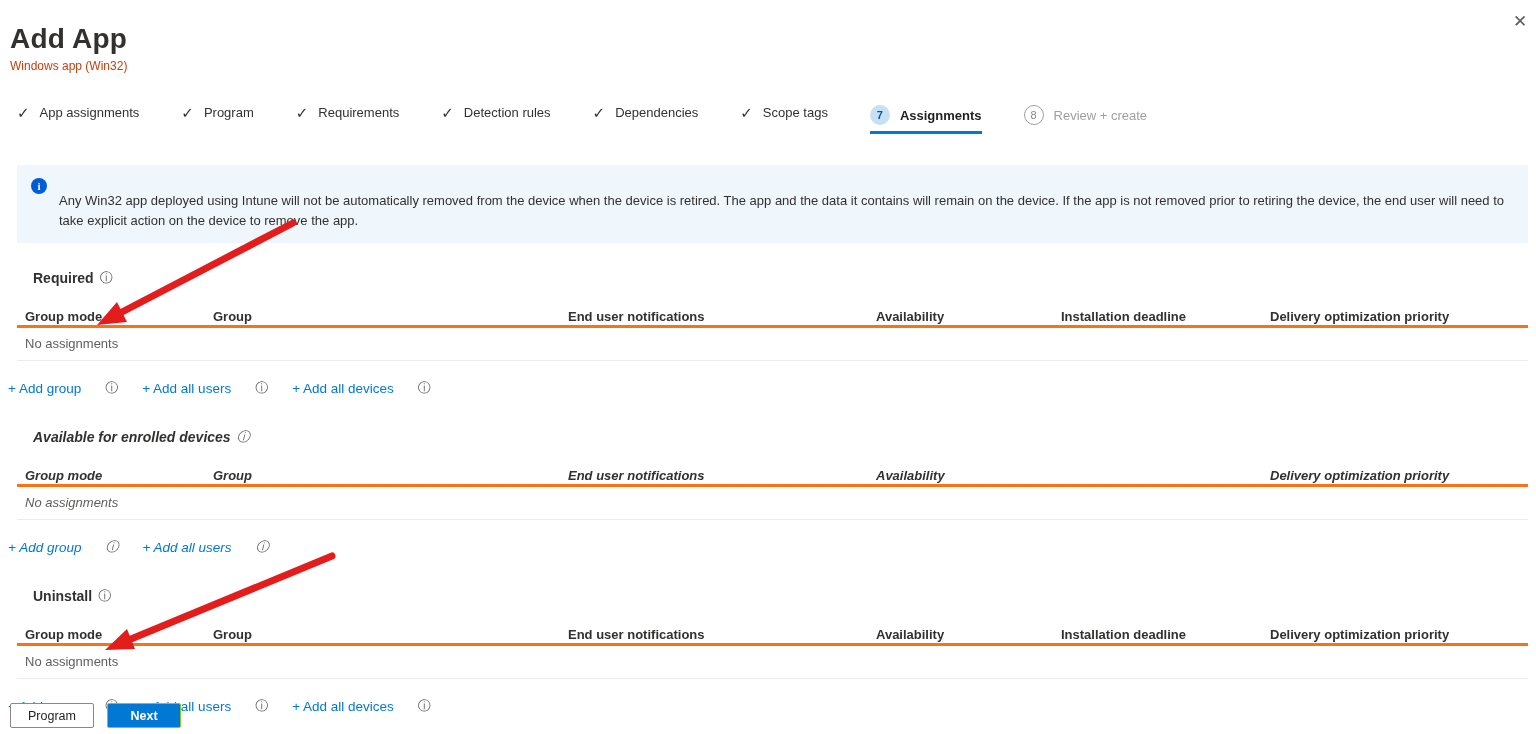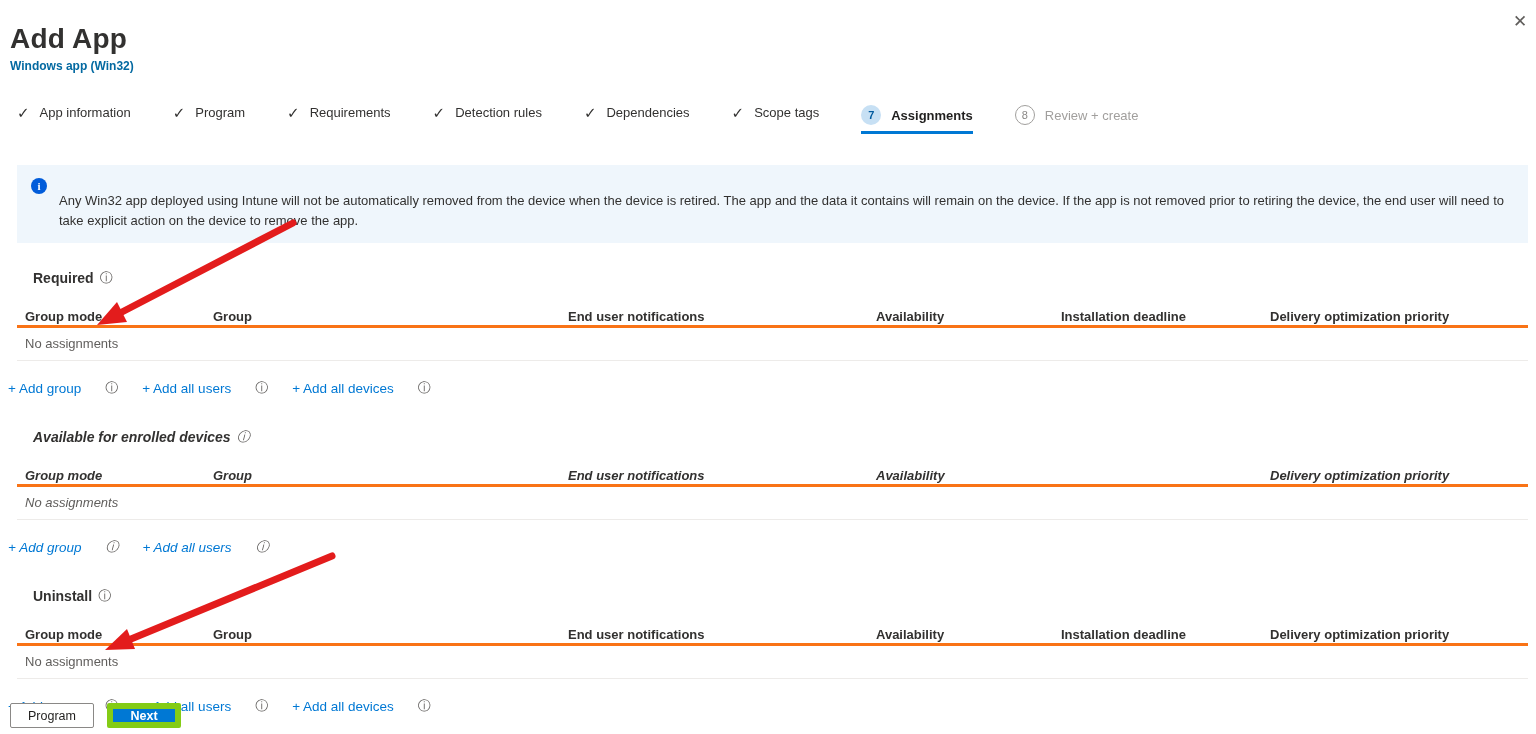--- a/index.html
+++ b/index.html
@@ -2,21 +2,21 @@
 <html><head>
 <meta charset="utf-8">
 <style>
   * { box-sizing: border-box; margin: 0; padding: 0; }
   html,body { width:1536px; height:734px; background:#ffffff; overflow:hidden;
     font-family:"Liberation Sans","DejaVu Sans",sans-serif; color:#323130; }
   .page { position:relative; width:1536px; height:734px; padding:8px 8px 0 8px; }
 
   
   .title { font-size:28px; font-weight:600; color:#323130; margin-left:2px; margin-top:15px; letter-spacing:0.2px;}
-  .subtitle { font-size:12px; color:#0369a1; margin-left:2px; margin-top:4px;font-weight:bold; }
+  .subtitle { font-size:12px; color:#c2410c; margin-left:2px; margin-top:4px; }
   .close-x { position:absolute; top:10px; right:4px; font-size:17px; color:#605e5c; cursor:pointer;
     width:24px; height:24px; text-align:center; line-height:24px; }
 
   
   .steps { display:flex; align-items:flex-start; gap:42px; margin:32px 0 0 9px; }
   .step { display:flex; align-items:center; gap:10px; padding-bottom:9px; cursor:pointer; }
   .step-check { color:#323130; font-size:15px; font-weight:600; line-height:1; }
   .step-label { font-size:13px; color:#323130; white-space:nowrap; }
   .step.active { border-bottom:3px solid #0078d4; padding-bottom:6px; }
   .step.active .step-label { font-weight:700; color:#201f1e; }
@@ -49,37 +49,37 @@
 
   .sec1 { margin-top:26px; }
   .sec2 { margin-top:31px;font-style:italic; }
   .sec3 { margin-top:31px; }
 
   
   .footer { position:absolute; left:10px; top:703px; display:flex; gap:13px; }
   .btn { font-size:12.5px; height:25px; display:flex; align-items:center; justify-content:center;
     cursor:pointer; border-radius:2px; }
   .btn-secondary { width:84px; background:#ffffff; border:1px solid #8a8886; color:#201f1e; }
-  .btn-primary { width:74px; background:#0078d4; border:6px solid #84cc16; color:#ffffff; font-weight:700; }
+  .btn-primary { width:74px; background:#0078d4; border:1px solid #84cc16; color:#ffffff; font-weight:700; }
 
   .arrows { position:absolute; left:0; top:0; width:1536px; height:734px; pointer-events:none; z-index:5; }
 </style>
 </head>
 <body>
 
 <div class="page">
 
   <div class="title">Add App</div>
   <div class="subtitle">Windows app (Win32)</div>
   <div class="close-x">✕</div>
 
   <div class="steps">
     <div class="step">
       <span class="step-check">✓</span>
-      <span class="step-label">App information</span>
+      <span class="step-label">App assignments</span>
     </div>
     <div class="step">
       <span class="step-check">✓</span>
       <span class="step-label">Program</span>
     </div>
     <div class="step">
       <span class="step-check">✓</span>
       <span class="step-label">Requirements</span>
     </div>
     <div class="step">

